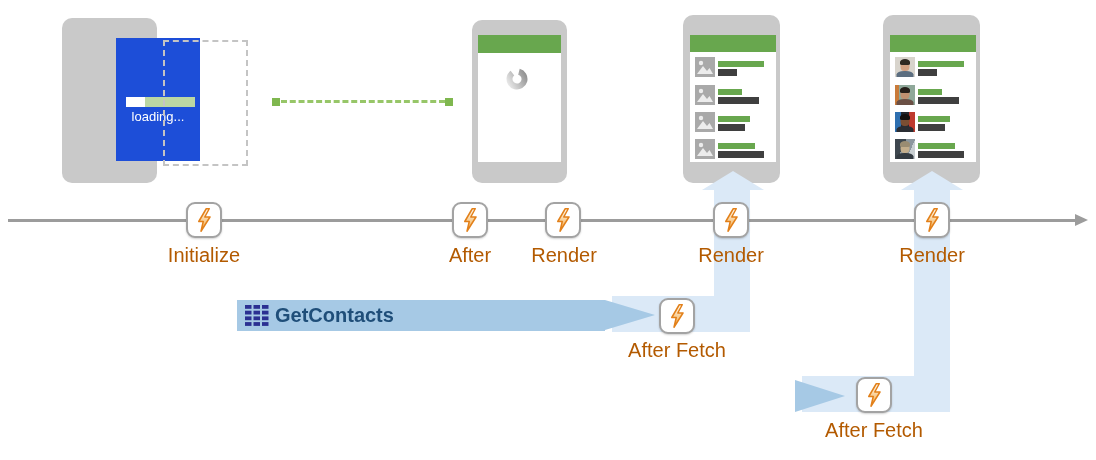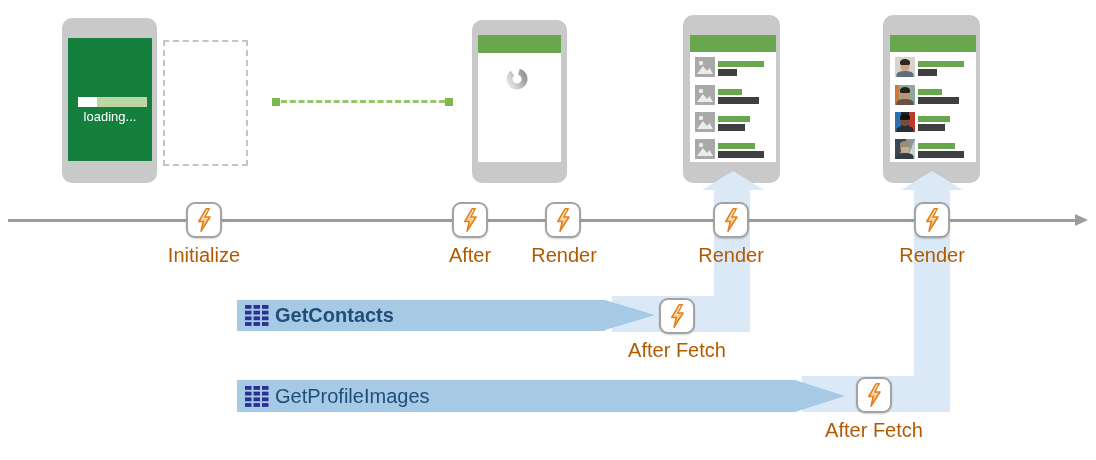--- a/index.html
+++ b/index.html
@@ -3,21 +3,21 @@
 <meta charset="utf-8">
 <style>
   html,body{margin:0;padding:0;background:#fff;}
   #canvas{
     position:relative;width:1096px;height:460px;background:#ffffff;overflow:hidden;
     font-family:"Liberation Sans","DejaVu Sans",sans-serif;
   }
   
   .phone{position:absolute;background:#C9C9C9;border-radius:10px;z-index:1;}
   .screen{position:absolute;overflow:hidden;}
-  .screen.green{background:#15803d;}
+  .screen.green{background:#1d4ed8;margin-left:48px;}
   .screen.white{background:#ffffff;}
   .app-header{position:absolute;left:0;top:0;width:100%;background:#68A74E;}
   
   .progress{position:absolute;left:10px;top:59px;width:69px;height:10px;background:#BCD7A3;}
   .progress .fill{position:absolute;left:0;top:0;height:100%;width:19px;background:#ffffff;}
   .loading-text{position:absolute;left:0;top:71px;width:100%;text-align:center;color:#ffffff;font-size:13px;}
   
   .dashed-rect{position:absolute;left:163px;top:40px;width:85px;height:126px;border:2px dashed #C4C4C4;box-sizing:border-box;z-index:1;}
   
   .dom-line{position:absolute;left:281px;top:100px;width:164px;height:0;border-top:3px dashed #97C668;z-index:1;}
@@ -249,26 +249,20 @@
     <div class="req-label">GetContacts</div>
   </div>
   <div class="req-arrow" style="left:605px;top:300px;border-top:15.5px solid transparent;border-bottom:15.5px solid transparent;border-left:50px solid #A6C9E5;"></div>
   <div class="badge" style="left:659px;top:298px;">
     <svg width="18" height="26">
         <use href="#bolt"></use>
       </svg>
   </div>
   <div class="evt-label" style="left:677px;top:339px;">After Fetch</div>
 
-  <div class="req-bar" style="left:237px;top:380px;width:558px;height:32px;">
-    <svg class="table-icon" width="24" height="21" style="top:6px;">
-        <use href="#tableic"></use>
-      </svg>
-    <div class="req-label" style="line-height:32px;">GetProfileImages</div>
-  </div>
   <div class="req-arrow" style="left:795px;top:380px;border-top:16px solid transparent;border-bottom:16px solid transparent;border-left:50px solid #A6C9E5;"></div>
   <div class="badge" style="left:856px;top:377px;">
     <svg width="18" height="26">
         <use href="#bolt"></use>
       </svg>
   </div>
   <div class="evt-label" style="left:874px;top:419px;">After Fetch</div>
 
 </div>
 

